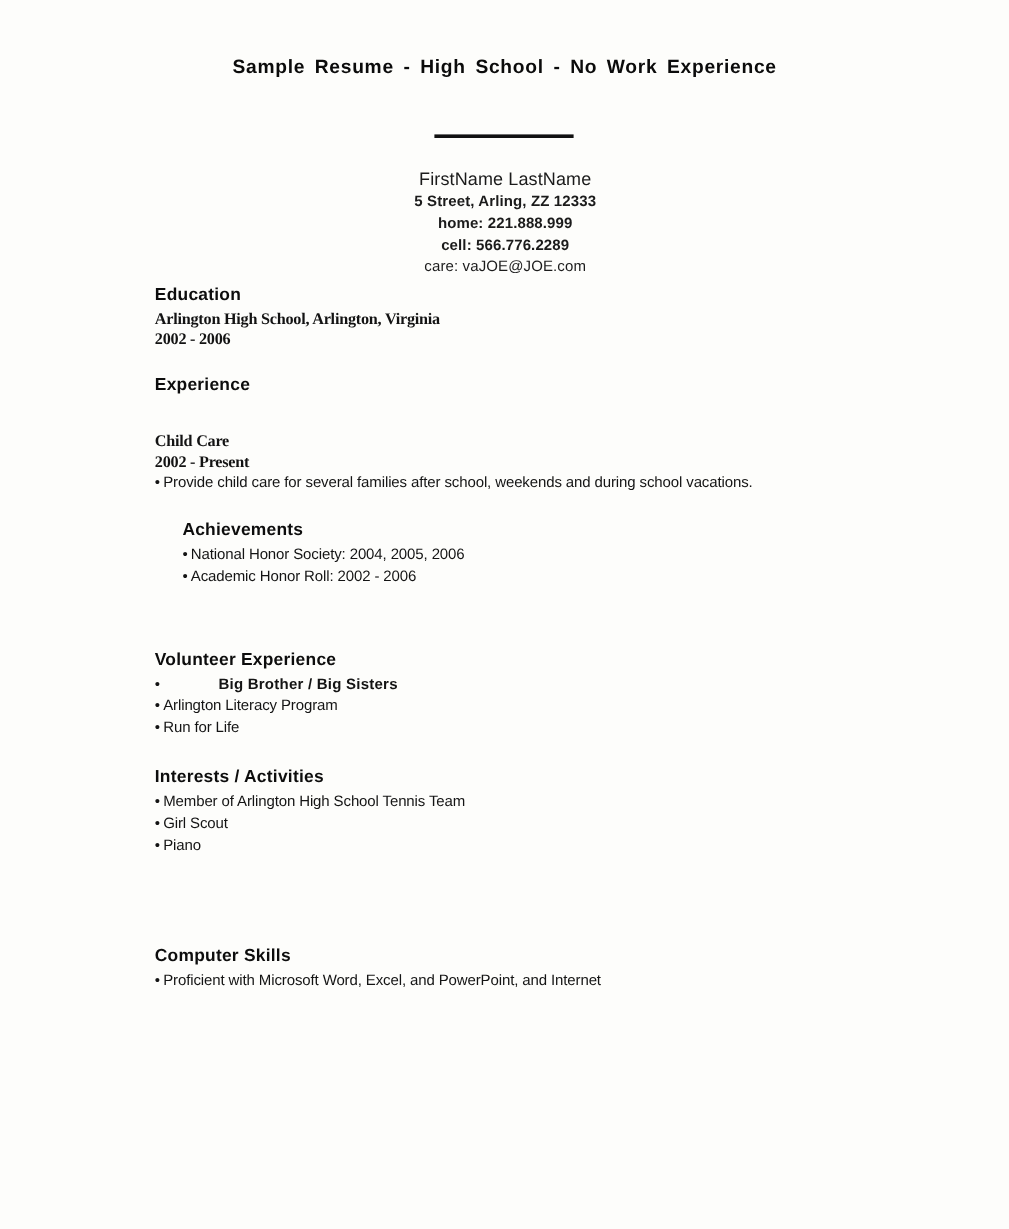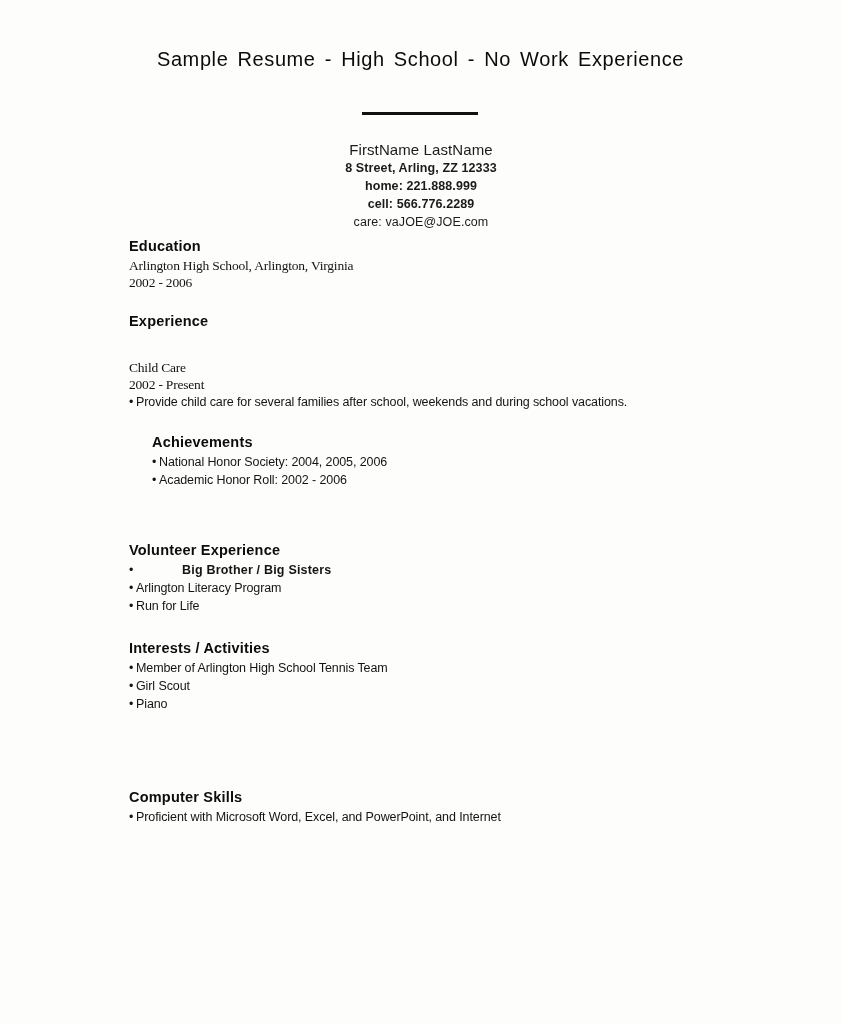--- a/index.html
+++ b/index.html
@@ -23,22 +23,22 @@
     box-sizing: border-box;
   }
 
   
   .doc-title {
     position: absolute;
     left: 0;
     top: 48px;
     width: 841px;
     text-align: center;
-    font-size: 20px;
-    font-weight: normal;
+    font-size: 16px;
+    font-weight: bold;
     letter-spacing: 0.6px;
     word-spacing: 3px;
     color: #0b0b0b;
   }
 
   
   .title-rule {
     position: absolute;
     left: 362px;
     top: 112px;
@@ -90,21 +90,21 @@
     margin: 0 0 3px 0;
     letter-spacing: 0.2px;
     color: #0d0d0d;
   }
 
   
   .serif-line {
     font-family: "Liberation Serif", serif;
     font-size: 13.5px;
     line-height: 17px;
-    font-weight: normal;
+    font-weight: bold;
     letter-spacing: -0.2px;
     color: #131313;
     margin: 0;
   }
 
   
   .sans-sub {
     font-size: 12px;
     line-height: 17px;
     font-weight: bold;
@@ -146,21 +146,21 @@
 <body>
 
 <div class="page">
 
   <div class="doc-title">Sample  Resume  - High  School  - No Work Experience</div>
 
   <div class="title-rule"></div>
 
   <div class="contact">
     <div class="name">FirstName LastName</div>
-    <div class="line">8 Street, Arling, ZZ 12333</div>
+    <div class="line">5 Street, Arling, ZZ 12333</div>
     <div class="line">home: 221.888.999</div>
     <div class="line">cell: 566.776.2289</div>
     <div class="line email">care: vaJOE@JOE.com</div>
   </div>
 
   <div class="body-col">
 
     <div class="section sp-education">
       <h2 class="section-head">Education</h2>
       <p class="serif-line">Arlington High School, Arlington, Virginia</p>

